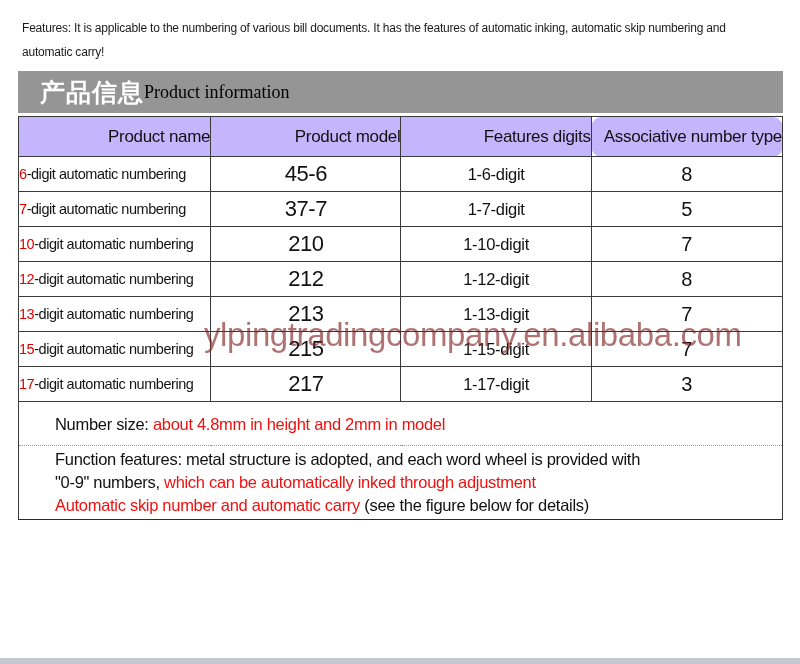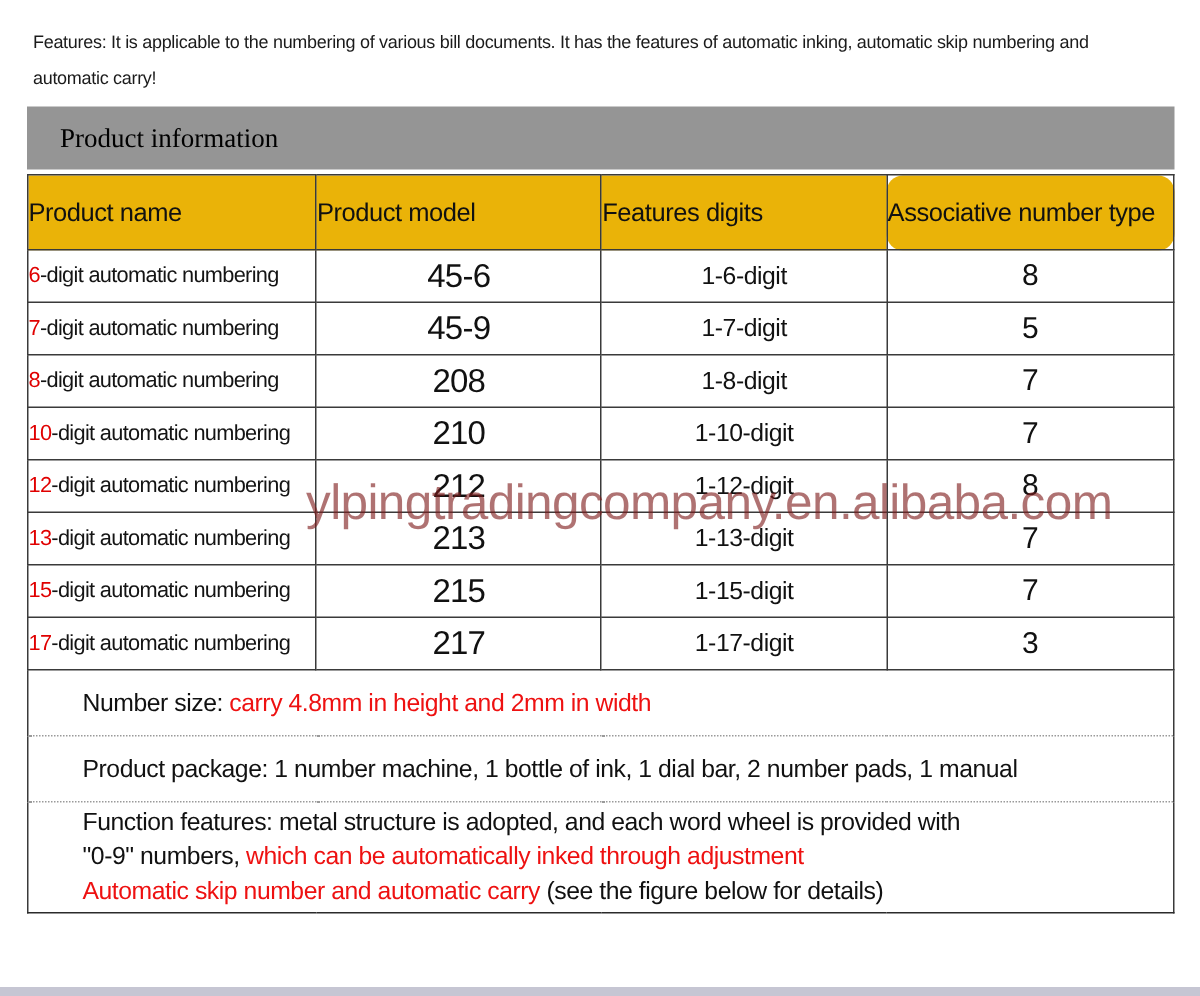--- a/index.html
+++ b/index.html
@@ -79,26 +79,26 @@
     padding: 0;
     box-sizing: border-box;
   }
 
   col.c1 { width: 192px; }
   col.c2 { width: 190px; }
   col.c3 { width: 190px; }
   col.c4 { width: 191px; }
 
   tr.head th {
-    background: #eab308;
-    height: 50px;
+    background: #c4b5fd;
+    height: 40px;
     font-weight: normal;
     font-size: 17px;
     color: #111;
-    text-align: left;
+    text-align: right;
     vertical-align: middle;
     letter-spacing: -0.3px;
   }
   th.c4h { font-size: 16px; letter-spacing: -0.6px; border-radius: 11px; }
 
   tr.drow td {
     height: 35px;
     vertical-align: middle;
     background: #ffffff;
   }
@@ -173,20 +173,21 @@
   }
 </style>
 </head>
 <body>
 
 <div id="page">
 
   <div class="intro">Features: It is applicable to the numbering of various bill documents. It has the features of automatic inking, automatic skip numbering and automatic carry!</div>
 
   <div class="banner">
+    <span class="banner-cn">产品信息</span>
     <span class="banner-en">Product information</span>
   </div>
 
   <div class="tbl-wrap">
     <table class="info">
       <colgroup>
         <col class="c1">
           <col class="c2">
           <col class="c3">
           <col class="c4">
@@ -201,29 +202,23 @@
       </thead>
       <tbody id="tbody">
           <tr class="drow">
             <td class="name"><span class="rednum">6</span><span>-digit automatic numbering</span></td>
             <td class="model">45-6</td>
             <td class="digits">1-6-digit</td>
             <td class="assoc">8</td>
           </tr>
           <tr class="drow">
             <td class="name"><span class="rednum">7</span><span>-digit automatic numbering</span></td>
-            <td class="model">45-9</td>
+            <td class="model">37-7</td>
             <td class="digits">1-7-digit</td>
             <td class="assoc">5</td>
-          </tr>
-          <tr class="drow">
-            <td class="name"><span class="rednum">8</span><span>-digit automatic numbering</span></td>
-            <td class="model">208</td>
-            <td class="digits">1-8-digit</td>
-            <td class="assoc">7</td>
           </tr>
           <tr class="drow">
             <td class="name"><span class="rednum">10</span><span>-digit automatic numbering</span></td>
             <td class="model">210</td>
             <td class="digits">1-10-digit</td>
             <td class="assoc">7</td>
           </tr>
           <tr class="drow">
             <td class="name"><span class="rednum">12</span><span>-digit automatic numbering</span></td>
             <td class="model">212</td>
@@ -246,27 +241,22 @@
             <td class="name"><span class="rednum">17</span><span>-digit automatic numbering</span></td>
             <td class="model">217</td>
             <td class="digits">1-17-digit</td>
             <td class="assoc">3</td>
           </tr>
         </tbody>
       <tfoot>
         <tr class="note first">
           <td class="note-size" colspan="4">
             <span class="note-line">
-              <span>Number size: </span><span class="red">carry 4.8mm in height and 2mm in width</span>
+              <span>Number size: </span><span class="red">about 4.8mm in height and 2mm in model</span>
             </span>
-          </td>
-        </tr>
-        <tr class="note">
-          <td class="note-pkg" colspan="4">
-            <span class="note-line">Product package: 1 number machine, 1 bottle of ink, 1 dial bar, 2 number pads, 1 manual</span>
           </td>
         </tr>
         <tr class="note last">
           <td class="note-func" colspan="4">
             <div class="note-line">Function features: metal structure is adopted, and each word wheel is provided with</div>
             <div class="note-line"><span>"0-9" numbers, </span><span class="red">which can be automatically inked through adjustment</span></div>
             <div class="note-line"><span class="red">Automatic skip number and automatic carry</span><span> (see the figure below for details)</span></div>
           </td>
         </tr>
       </tfoot>

